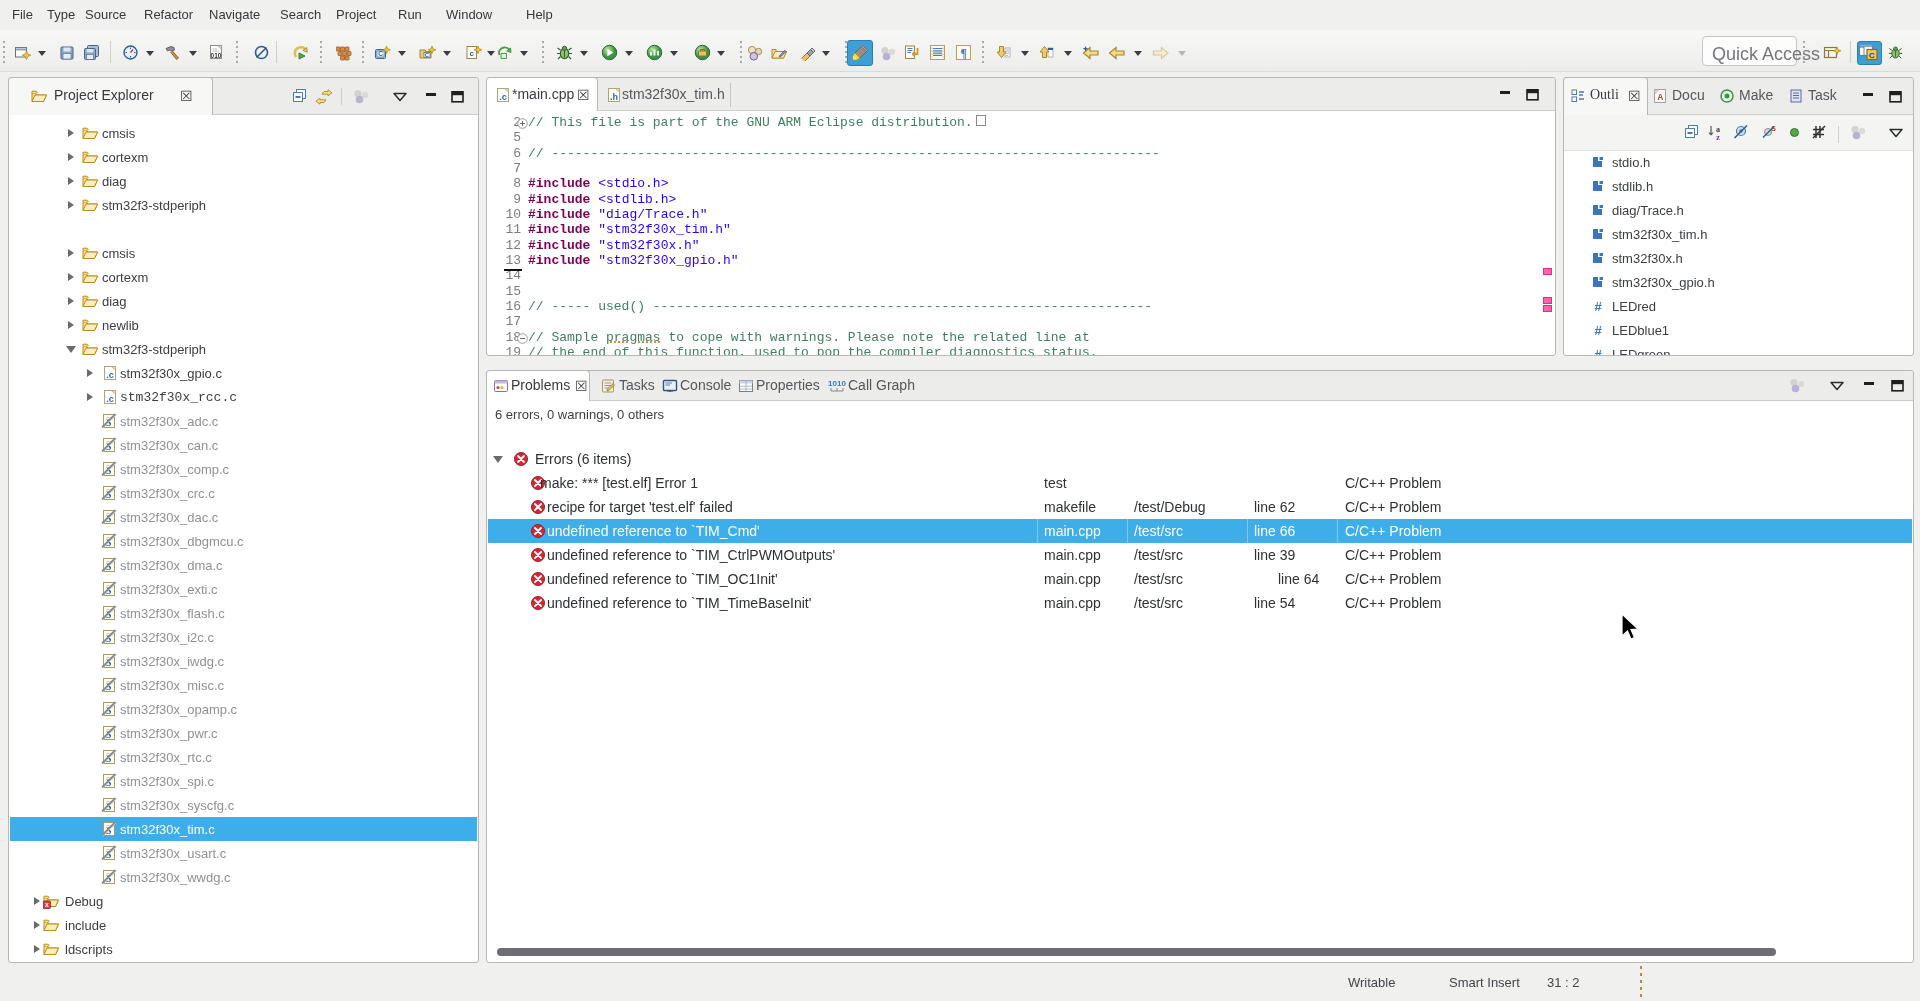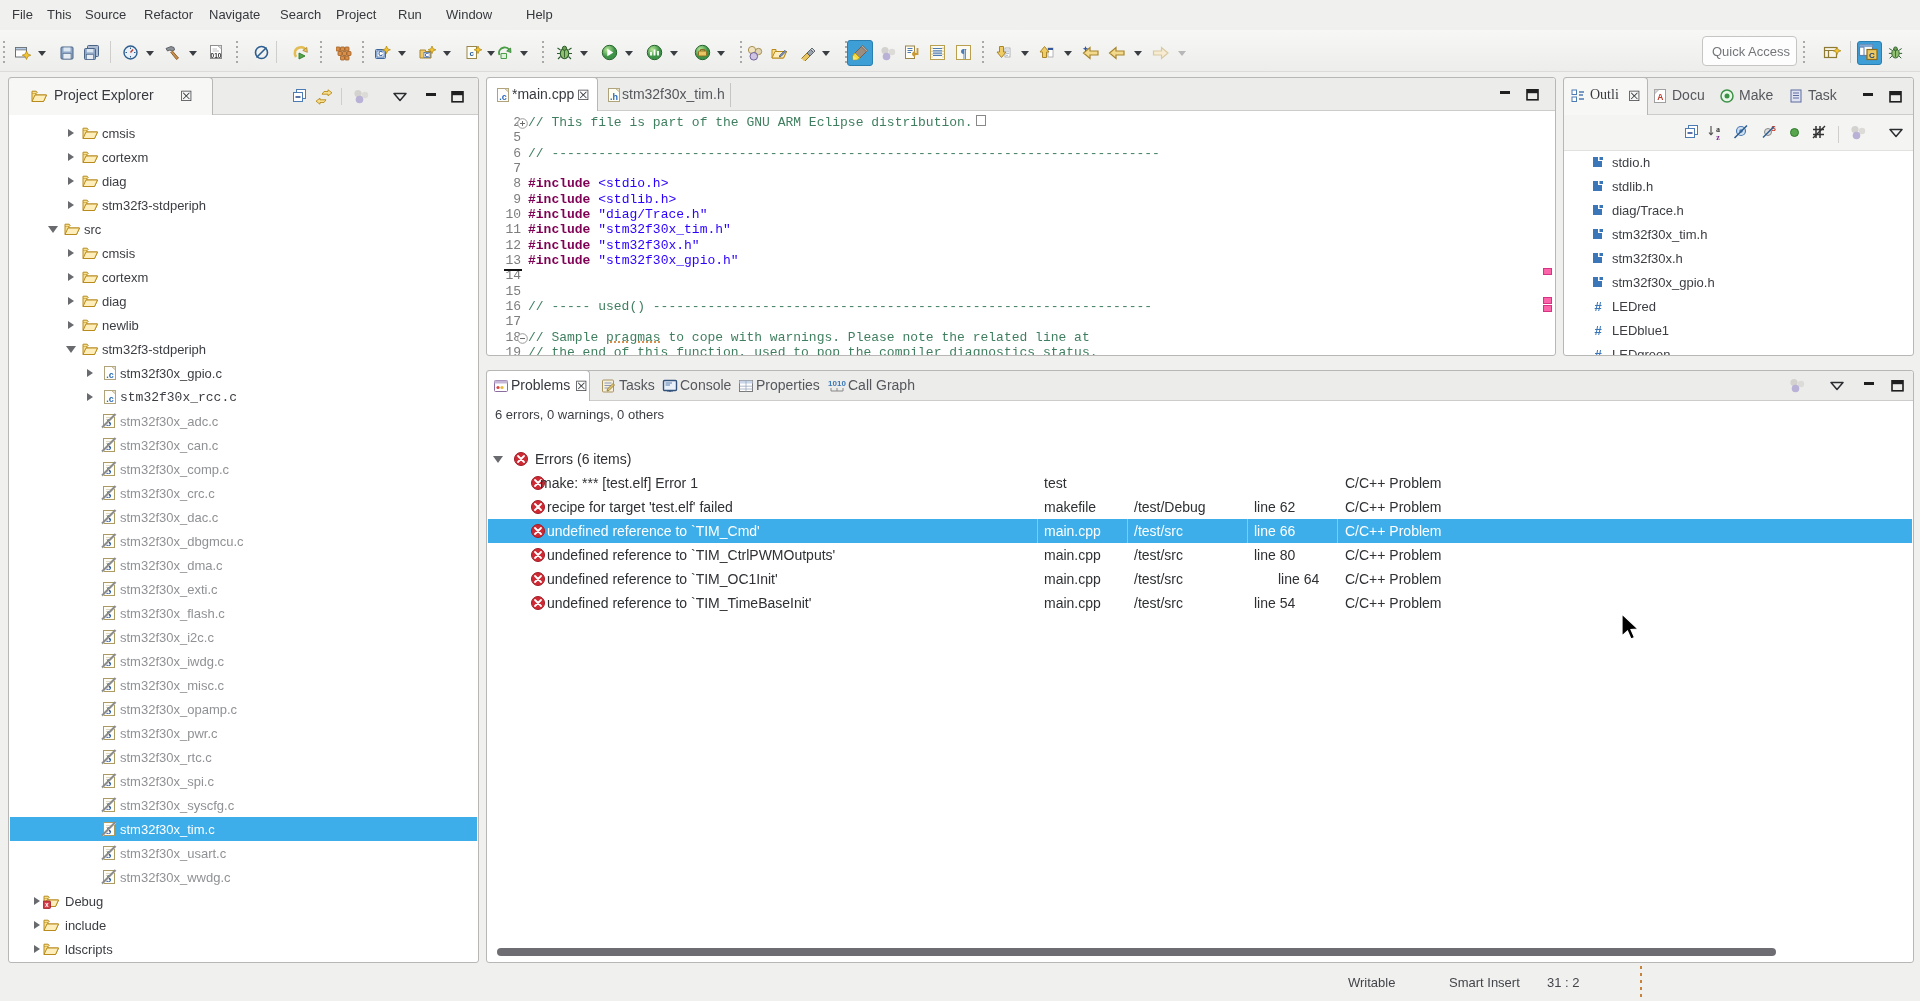--- a/index.html
+++ b/index.html
@@ -25,21 +25,21 @@
 #ecode { position:absolute; left:41px; top:4px; font-family:"Liberation Mono", monospace; font-size:13px; line-height:15.35px; white-space:pre; color:#000; }
 #enums { position:absolute; left:-1px; top:4px; width:35px; text-align:right; font-family:"Liberation Mono", monospace; font-size:13px; line-height:15.35px; white-space:pre; color:#7d7d7d; }
 .cm { color:#3f7f5f; } .kw { color:#7f0055; font-weight:bold; } .str { color:#2a00ff; }
 .prow { position:absolute; left:1px; right:1px; height:24px; font-size:14px; color:#2e3033; }
 .prow span { position:absolute; top:4px; white-space:nowrap; }
 .hdr { position:absolute; font-size:13px; font-weight:bold; color:#9a9a9a; top:4px; }
 .hsep { position:absolute; top:0; width:1px; height:22px; background:#e4e3e2; }
 </style></head><body>
 <div id="menubar" style="position:absolute;left:0;top:0;width:1920px;height:30px;">
 <span style="left:12px">File</span>
-<span style="left:47px">This</span>
+<span style="left:47px">Type</span>
 <span style="left:85px">Source</span>
 <span style="left:144px">Refactor</span>
 <span style="left:209px">Navigate</span>
 <span style="left:280px">Search</span>
 <span style="left:336px">Project</span>
 <span style="left:398px">Run</span>
 <span style="left:446px">Window</span>
 <span style="left:526px">Help</span>
 </div>
 <div style="position:absolute;left:0;top:30px;width:1920px;height:42px;background:linear-gradient(#f7f7f6,#ededec);border-bottom:1px solid #dcdbda;"></div>
@@ -236,21 +236,21 @@
     </svg>
     <svg style="position:absolute;left:1108px;top:45px" width="17" height="16" viewBox="0 0 17 16">
       <path d="M16 6 L8 6 L8 2.5 L1.5 8 L8 13.5 L8 10 L16 10 Z" fill="#f3d98b" stroke="#a8862e" stroke-width="1.2"></path>
     </svg>
     <i class="dd" style="left:1134px"></i>
     <svg style="position:absolute;left:1152px;top:45px" width="17" height="16" viewBox="0 0 17 16">
       <path d="M1.5 6 L9.5 6 L9.5 2.5 L16 8 L9.5 13.5 L9.5 10 L1.5 10 Z" fill="#f7ecd2" stroke="#d8c9a0" stroke-width="1.2"></path>
     </svg>
     <i class="dd f" style="left:1178px"></i>
     <div style="position:absolute;left:1702px;top:36px;width:95px;height:30px;background:#fdfdfd;border:1px solid #c6c5c4;border-radius:4px;"></div>
-    <span style="position:absolute;left:1712px;top:44px;font-size:13px;color:#74767a;">Quick Access</span>
+    <span style="position:absolute;left:1712px;top:44px;font-size:18px;color:#74767a;">Quick Access</span>
     <i class="tbh" style="left:1803px"></i>
     <svg style="position:absolute;left:1823px;top:44px" width="19" height="18" viewBox="0 0 19 18">
       <rect x="1.5" y="3.5" width="12" height="10" fill="#f7f3e6" stroke="#8d7a35" stroke-width="1.2"></rect>
       <path d="M1.5 6.5 H13.5 M5.5 6.5 V13.5" stroke="#8d7a35" stroke-width="1.2"></path>
       <path d="M14 3 L15.1 5.7 L17.9 6.8 L15.1 7.9 L14 10.6 L12.9 7.9 L10.1 6.8 L12.9 5.7 Z" fill="#f4c430" stroke="#a88417" stroke-width="0.7"></path>
     </svg>
     <i class="tbsep" style="left:1850px"></i>
     <div style="position:absolute;left:1857px;top:41px;width:25px;height:24px;background:#3e9ed6;border:1px solid #2a7eb0;border-radius:3px;"></div>
     <svg style="position:absolute;left:1858px;top:42px" width="20" height="19" viewBox="0 0 20 19">
       <rect x="1.5" y="2.5" width="13" height="11" fill="#fff" stroke="#5a80ad" stroke-width="1.2"></rect>
@@ -331,29 +331,20 @@
       <span class="lbl" style="left:92px;">diag</span>
     </div>
 <div class="trow" style="top:115px;">
       <i class="arrow-r" style="left:58px;top:7.5px;"></i>
       <svg style="position:absolute;left:72px;top:4px" width="16" height="16" viewBox="0 0 16 16">
         <path d="M1 5 L1 13.5 L12.5 13.5 L15.5 7 L5 7 L5 5 Z" fill="#f7df8e" stroke="#b98b1d" stroke-width="1"></path>
         <path d="M1 5 L1 3.2 L5.2 3.2 L6.4 5" fill="#f7df8e" stroke="#b98b1d" stroke-width="1"></path>
         <path d="M1 13.5 L4 7 L15.5 7 L12.5 13.5 Z" fill="#fdeebc" stroke="#b98b1d" stroke-width="1"></path>
       </svg>
       <span class="lbl" style="left:92px;">stm32f3-stdperiph</span>
-    </div>
-<div class="trow" style="top:139px;">
-      <i class="arrow-d" style="left:37.5px;top:9px;"></i>
-      <svg style="position:absolute;left:54px;top:4px" width="16" height="16" viewBox="0 0 16 16">
-        <path d="M1 5 L1 13.5 L12.5 13.5 L15.5 7 L5 7 L5 5 Z" fill="#f7df8e" stroke="#b98b1d" stroke-width="1"></path>
-        <path d="M1 5 L1 3.2 L5.2 3.2 L6.4 5" fill="#f7df8e" stroke="#b98b1d" stroke-width="1"></path>
-        <path d="M1 13.5 L4 7 L15.5 7 L12.5 13.5 Z" fill="#fdeebc" stroke="#b98b1d" stroke-width="1"></path>
-      </svg>
-      <span class="lbl" style="left:74px;">src</span>
     </div>
 <div class="trow" style="top:163px;">
       <i class="arrow-r" style="left:58px;top:7.5px;"></i>
       <svg style="position:absolute;left:72px;top:4px" width="16" height="16" viewBox="0 0 16 16">
         <path d="M1 5 L1 13.5 L12.5 13.5 L15.5 7 L5 7 L5 5 Z" fill="#f7df8e" stroke="#b98b1d" stroke-width="1"></path>
         <path d="M1 5 L1 3.2 L5.2 3.2 L6.4 5" fill="#f7df8e" stroke="#b98b1d" stroke-width="1"></path>
         <path d="M1 13.5 L4 7 L15.5 7 L12.5 13.5 Z" fill="#fdeebc" stroke="#b98b1d" stroke-width="1"></path>
       </svg>
       <span class="lbl" style="left:92px;">cmsis</span>
     </div>
@@ -940,21 +931,21 @@
       <i class="hsep" style="left:849px;height:24px;background:rgba(255,255,255,0.35);"></i>
     </div>
 <div class="prow" style="top:172px;">
       <svg style="position:absolute;left:43px;top:5px" width="14" height="14" viewBox="0 0 14 14">
         <circle cx="7" cy="7" r="6.5" fill="#cf2a34" stroke="#9f1d26" stroke-width="1"></circle>
         <path d="M4 4 L10 10 M10 4 L4 10" stroke="#fff" stroke-width="1.8" stroke-linecap="round"></path>
       </svg>
       <span style="left:59px;">undefined reference to `TIM_CtrlPWMOutputs'</span>
       <span style="left:556px;">main.cpp</span>
       <span style="left:646px;">/test/src</span>
-      <span style="left:766px;">line 80</span>
+      <span style="left:766px;">line 39</span>
       <span style="left:857px;">C/C++ Problem</span>
     </div>
 <div class="prow" style="top:196px;">
       <svg style="position:absolute;left:43px;top:5px" width="14" height="14" viewBox="0 0 14 14">
         <circle cx="7" cy="7" r="6.5" fill="#cf2a34" stroke="#9f1d26" stroke-width="1"></circle>
         <path d="M4 4 L10 10 M10 4 L4 10" stroke="#fff" stroke-width="1.8" stroke-linecap="round"></path>
       </svg>
       <span style="left:59px;">undefined reference to `TIM_OC1Init'</span>
       <span style="left:556px;">main.cpp</span>
       <span style="left:646px;">/test/src</span>

